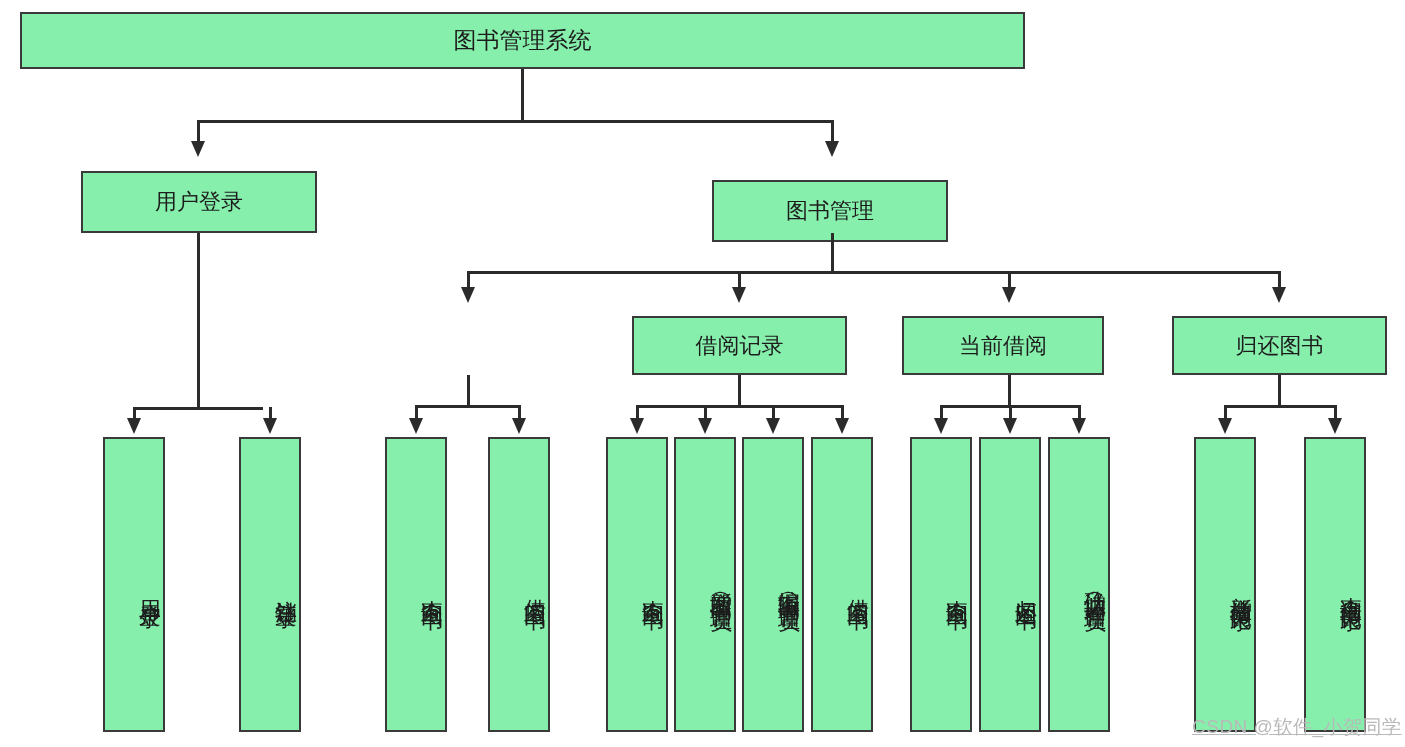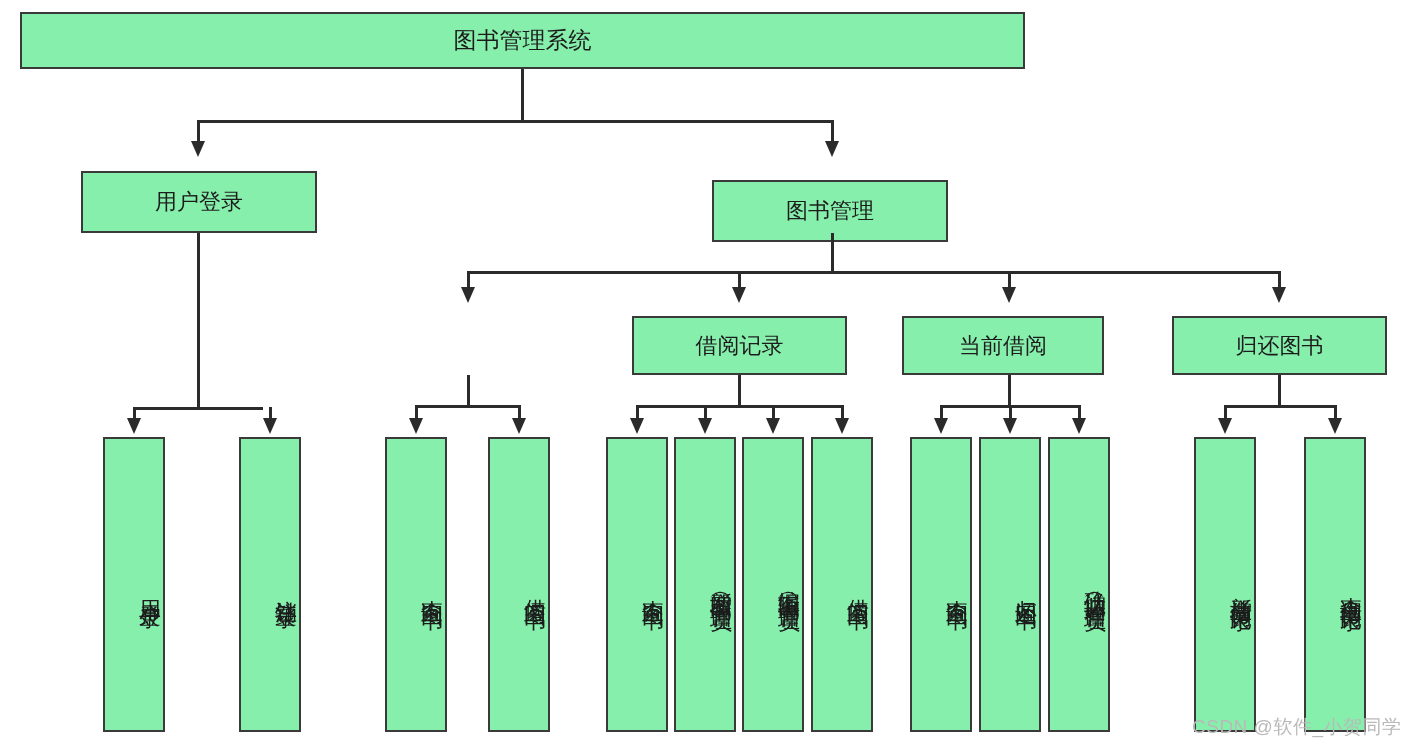--- a/index.html
+++ b/index.html
@@ -195,15 +195,15 @@
     <span>确认归还（管理员）</span>
   </div>
 
   <div class="node leaf" style="left:1194px;top:437px;width:62px;height:295px;">
     <span>新增借阅记录</span>
   </div>
   <div class="node leaf" style="left:1304px;top:437px;width:62px;height:295px;">
     <span>查询借阅记录</span>
   </div>
 
-  <div id="watermark" style="left:1192px;top:714px;">CSDN @软件_小贺同学</div>
+  <div id="watermark" style="left:1192px;top:714px;text-decoration:underline;">CSDN @软件_小贺同学</div>
 
 </div>
 
 </body></html>

